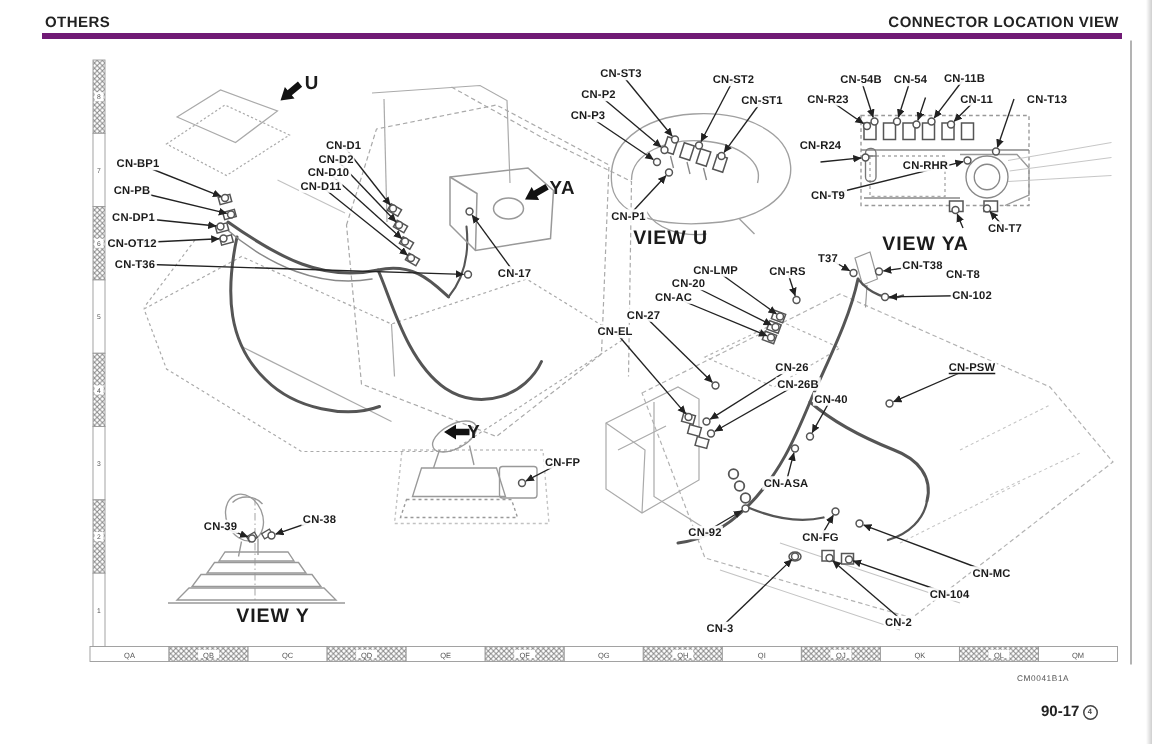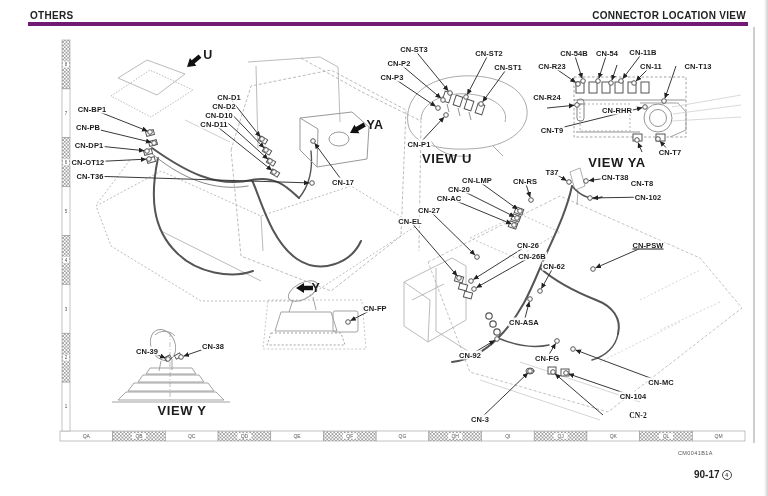--- a/index.html
+++ b/index.html
@@ -384,28 +384,28 @@
       <span class="lbl" style="left: 615px; top: 177px;">CN-T38</span>
       <span class="lbl" style="left: 477px; top: 180px;">CN-LMP</span>
       <span class="lbl" style="left: 525px; top: 181px;">CN-RS</span>
       <span class="lbl" style="left: 459px; top: 189px;">CN-20</span>
       <span class="lbl" style="left: 648px; top: 197px;">CN-102</span>
       <span class="lbl" style="left: 449px; top: 198px;">CN-AC</span>
       <span class="lbl" style="left: 429px; top: 210px;">CN-27</span>
       <span class="lbl" style="left: 410px; top: 221px;">CN-EL</span>
       <span class="lbl" style="left: 528px; top: 245px;">CN-26</span>
       <span class="lbl" style="left: 532px; top: 256px;">CN-26B</span>
-      <span class="lbl" style="left: 554px; top: 266px;">CN-62</span>
+      <span class="lbl" style="left: 554px; top: 266px;">CN-40</span>
       <span class="lbl" style="left: 648px; top: 245px; text-decoration: underline;">CN-PSW</span>
       <span class="lbl" style="left: 524px; top: 322px;">CN-ASA</span>
       <span class="lbl" style="left: 470px; top: 355px;">CN-92</span>
       <span class="lbl" style="left: 547px; top: 358px;">CN-FG</span>
       <span class="lbl" style="left: 661px; top: 382px;">CN-MC</span>
       <span class="lbl" style="left: 633px; top: 396px;">CN-104</span>
-      <span class="lbl" style="left: 638px; top: 415px; font-family: Liberation Serif, serif;">CN-2</span>
+      <span class="lbl" style="left: 599px; top: 415px;">CN-2</span>
       <span class="lbl" style="left: 480px; top: 419px;">CN-3</span>
       <span class="lbl" style="left: 375px; top: 308px;">CN-FP</span>
       <span class="lbl" style="left: 147px; top: 351px;">CN-39</span>
       <span class="lbl" style="left: 213px; top: 346px;">CN-38</span>
     </div>
 
   <div class="figcode">CM0041B1A</div>
   <div class="pageno"><span>90-17</span><span class="rev">4</span></div>
 
   <div class="scan-edge"></div>

